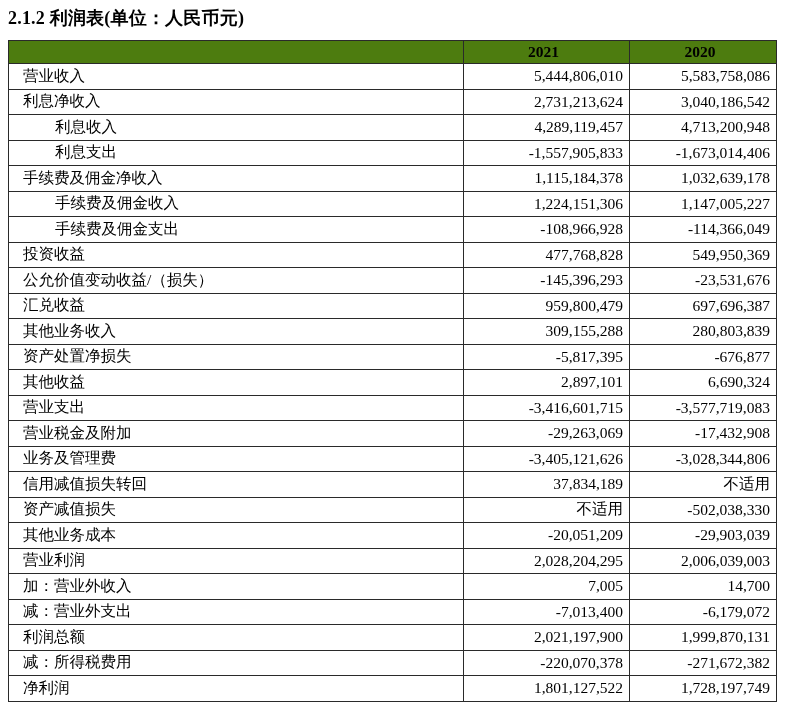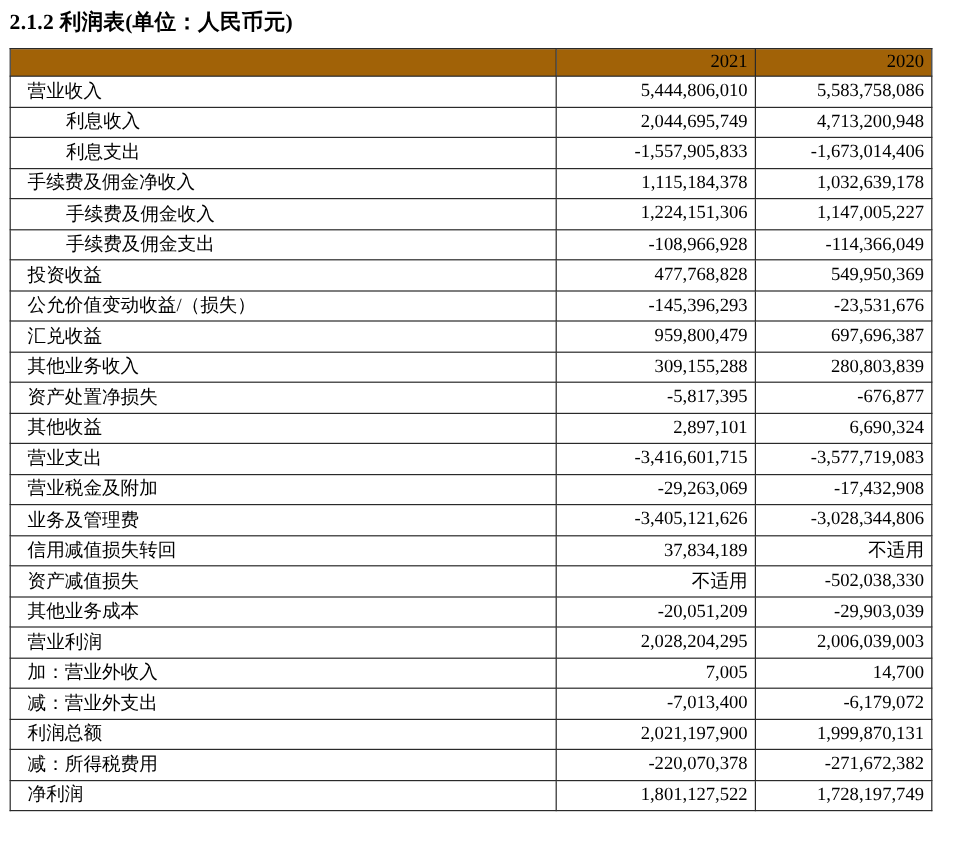--- a/index.html
+++ b/index.html
@@ -40,23 +40,24 @@
   table.stmt th, table.stmt td {
     border: 1px solid #2a2a2a;
     overflow: hidden;
     white-space: nowrap;
     vertical-align: middle;
     font-weight: normal;
   }
   table.stmt thead tr { height: 23px; }
   table.stmt tbody tr { height: 25.5px; margin-top: 27px; }
   table.stmt thead th {
-    background: #a16207;
-    text-align: right;
+    background: #4d7c0f;
+    text-align: center;
     padding-right: 6px;
+    font-weight: bold;
   }
   td.label {
     text-align: left;
     padding-left: 14px;
   }
   td.label.indent {
     padding-left: 46px;
   }
   td.num {
     text-align: right;
@@ -84,22 +85,27 @@
       </tr>
     </thead>
     <tbody>
 
     <tr>
           <td class="label">营业收入</td>
           <td class="num">5,444,806,010</td>
           <td class="num">5,583,758,086</td>
         </tr>
         <tr>
+          <td class="label">利息净收入</td>
+          <td class="num">2,731,213,624</td>
+          <td class="num">3,040,186,542</td>
+        </tr>
+        <tr>
           <td class="label indent">利息收入</td>
-          <td class="num">2,044,695,749</td>
+          <td class="num">4,289,119,457</td>
           <td class="num">4,713,200,948</td>
         </tr>
         <tr>
           <td class="label indent">利息支出</td>
           <td class="num">-1,557,905,833</td>
           <td class="num">-1,673,014,406</td>
         </tr>
         <tr>
           <td class="label">手续费及佣金净收入</td>
           <td class="num">1,115,184,378</td>

